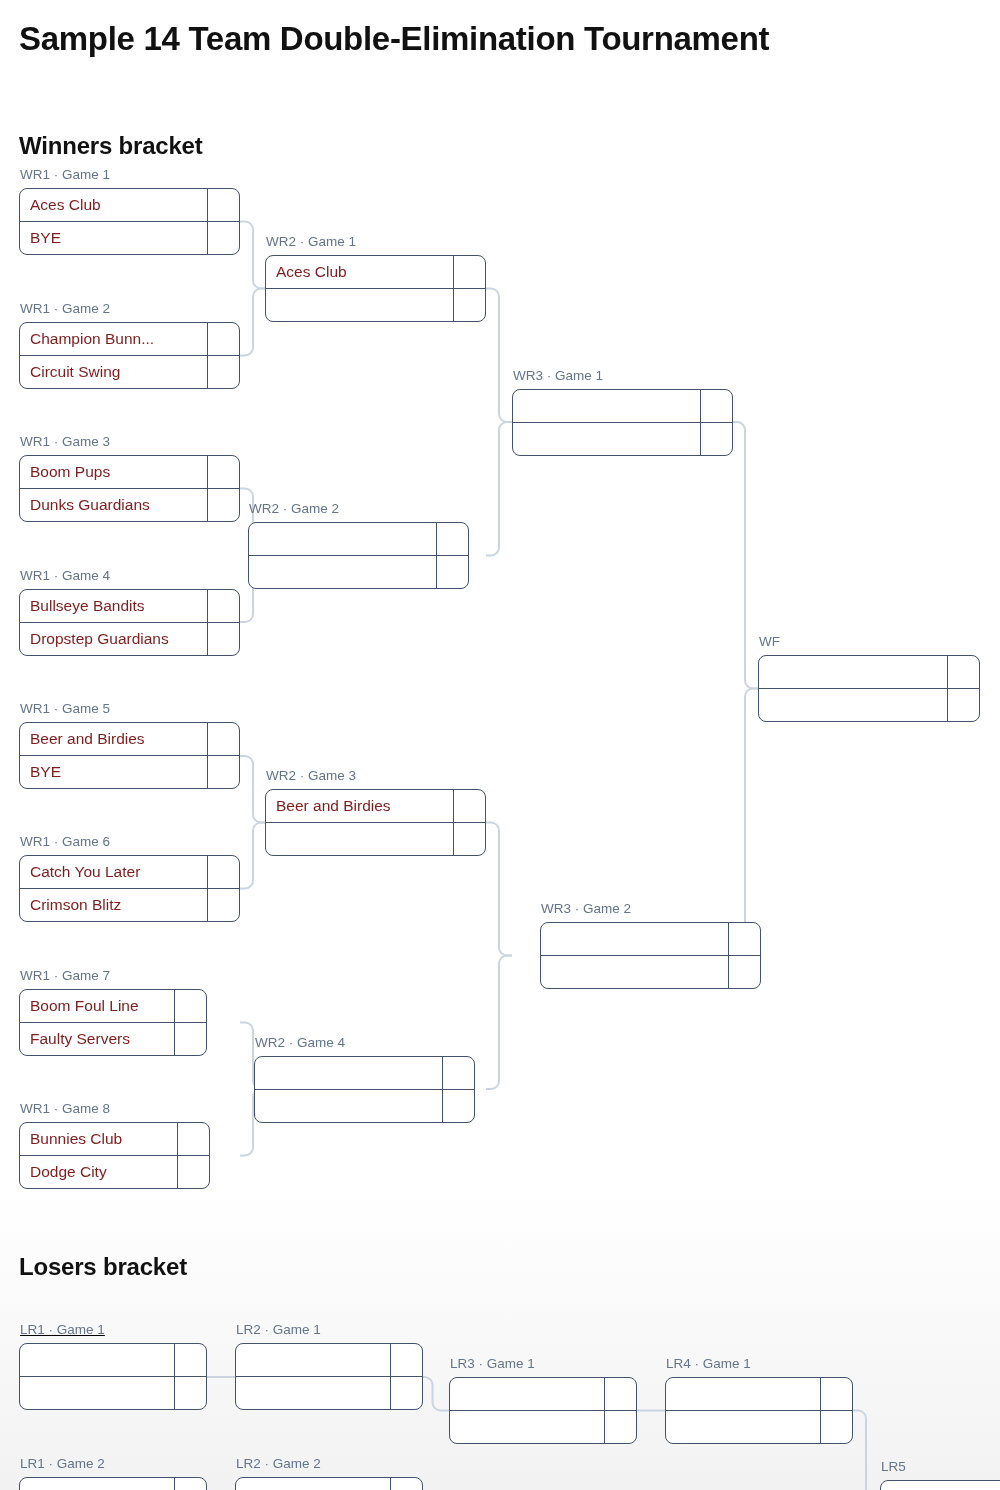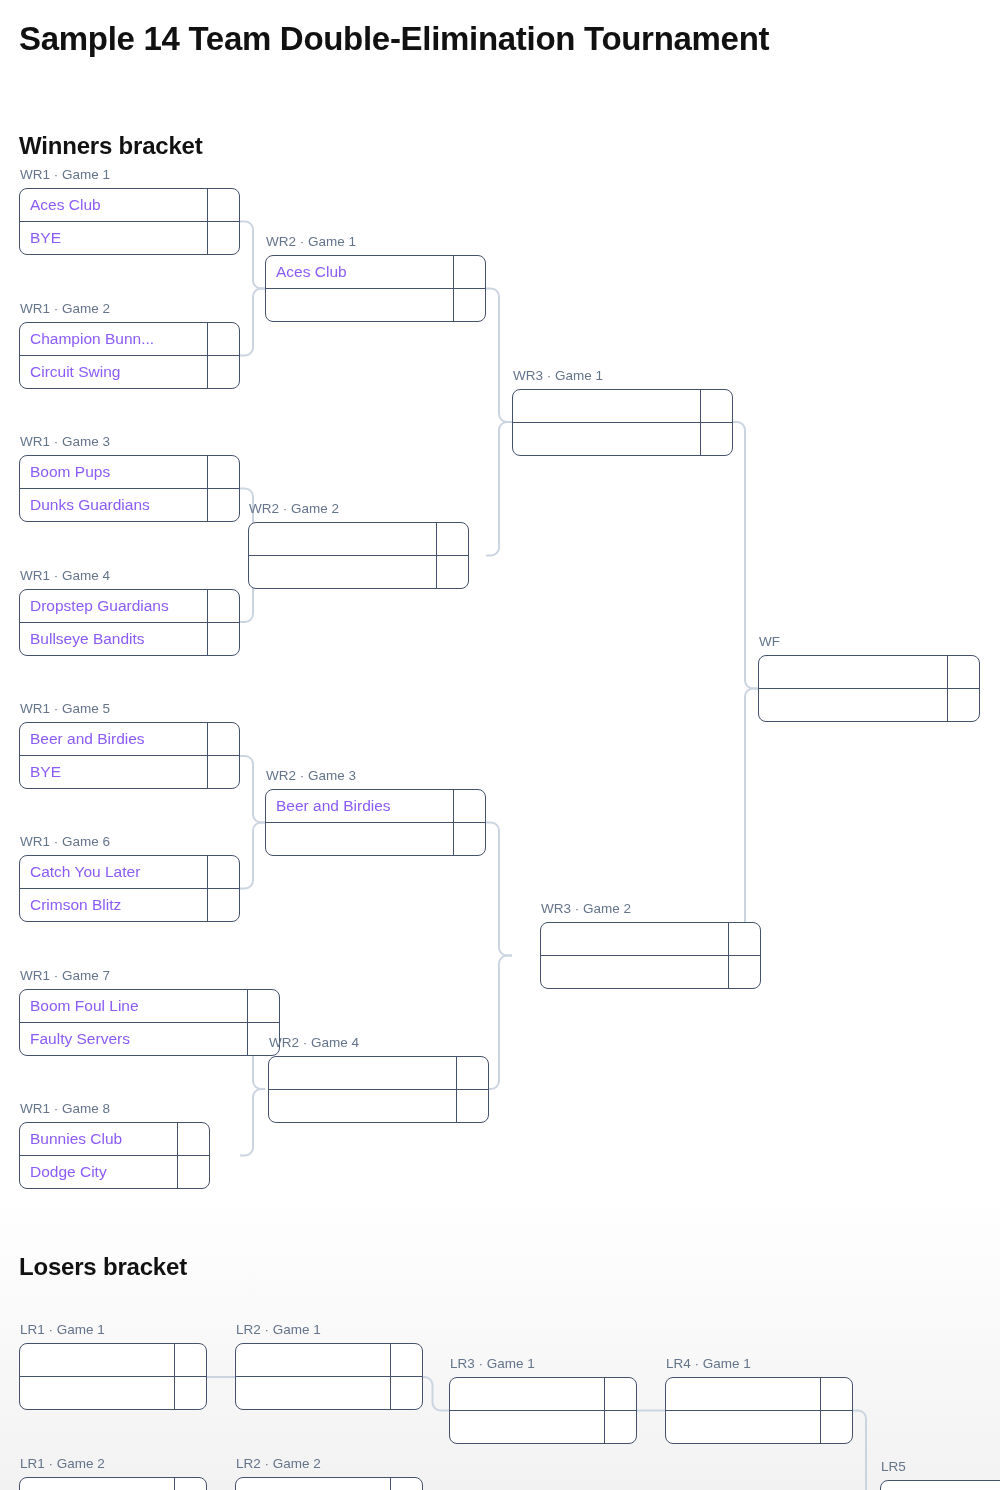--- a/index.html
+++ b/index.html
@@ -29,21 +29,21 @@
   }
   .mbox{
     box-sizing:border-box;height:67px;background:#ffffff;
     border:1.5px solid #45526b;border-radius:8px;
     display:flex;flex-direction:column;overflow:hidden;
   }
   .mrow{flex:1;display:flex;min-height:0;}
   .mrow + .mrow{border-top:1.5px solid #45526b;}
   .mteam{
     flex:1;display:flex;align-items:center;
-    padding:0 6px 0 10px;font-size:15.5px;color:#8b5cf6;
+    padding:0 6px 0 10px;font-size:15.5px;color:#7f1d1d;
     white-space:nowrap;overflow:hidden;min-width:0;
   }
   .mscore{
     width:31px;border-left:1.5px solid #45526b;flex:0 0 auto;
     display:flex;align-items:center;justify-content:center;
     font-size:15.5px;color:#111826;
   }
 </style>
 </head>
 <body>
@@ -120,25 +120,25 @@
           <div class="mrow">
             <div class="mteam">Dunks Guardians</div>
             <div class="mscore"></div>
           </div>
         </div>
       </div>
       <div class="match" style="left: 19px; top: 568px; width: 221px;">
         <div class="mlabel">WR1 · Game 4</div>
         <div class="mbox">
           <div class="mrow">
+            <div class="mteam">Bullseye Bandits</div>
+            <div class="mscore"></div>
+          </div>
+          <div class="mrow">
             <div class="mteam">Dropstep Guardians</div>
-            <div class="mscore"></div>
-          </div>
-          <div class="mrow">
-            <div class="mteam">Bullseye Bandits</div>
             <div class="mscore"></div>
           </div>
         </div>
       </div>
       <div class="match" style="left: 19px; top: 701px; width: 221px;">
         <div class="mlabel">WR1 · Game 5</div>
         <div class="mbox">
           <div class="mrow">
             <div class="mteam">Beer and Birdies</div>
             <div class="mscore"></div>
@@ -155,21 +155,21 @@
           <div class="mrow">
             <div class="mteam">Catch You Later</div>
             <div class="mscore"></div>
           </div>
           <div class="mrow">
             <div class="mteam">Crimson Blitz</div>
             <div class="mscore"></div>
           </div>
         </div>
       </div>
-      <div class="match" style="left: 19px; top: 968px; width: 261px;">
+      <div class="match" style="left: 19px; top: 968px; width: 188px;">
         <div class="mlabel">WR1 · Game 7</div>
         <div class="mbox">
           <div class="mrow">
             <div class="mteam">Boom Foul Line</div>
             <div class="mscore"></div>
           </div>
           <div class="mrow">
             <div class="mteam">Faulty Servers</div>
             <div class="mscore"></div>
           </div>
@@ -220,21 +220,21 @@
           <div class="mrow">
             <div class="mteam">Beer and Birdies</div>
             <div class="mscore"></div>
           </div>
           <div class="mrow">
             <div class="mteam"></div>
             <div class="mscore"></div>
           </div>
         </div>
       </div>
-      <div class="match" style="left: 268px; top: 1035px; width: 221px;">
+      <div class="match" style="left: 254px; top: 1035px; width: 221px;">
         <div class="mlabel">WR2 · Game 4</div>
         <div class="mbox">
           <div class="mrow">
             <div class="mteam"></div>
             <div class="mscore"></div>
           </div>
           <div class="mrow">
             <div class="mteam"></div>
             <div class="mscore"></div>
           </div>
@@ -272,21 +272,21 @@
           <div class="mrow">
             <div class="mteam"></div>
             <div class="mscore"></div>
           </div>
           <div class="mrow">
             <div class="mteam"></div>
             <div class="mscore"></div>
           </div>
         </div>
       </div>
-      <div class="match" style="left: 19px; top: 1322px; width: 188px;">
+      <div class="match" style="left: 19px; top: 1322px; width: 188px; text-decoration: underline;">
         <div class="mlabel">LR1 · Game 1</div>
         <div class="mbox">
           <div class="mrow">
             <div class="mteam"></div>
             <div class="mscore"></div>
           </div>
           <div class="mrow">
             <div class="mteam"></div>
             <div class="mscore"></div>
           </div>

